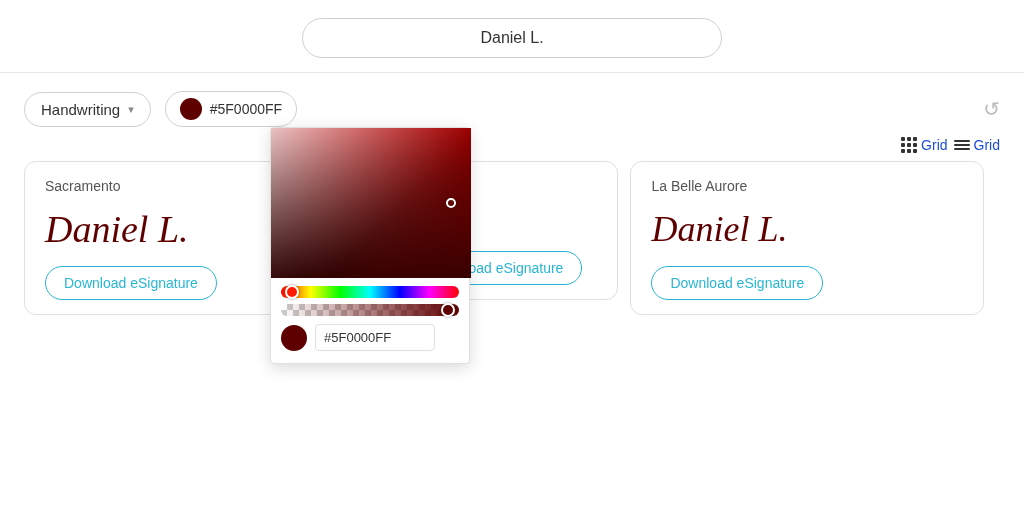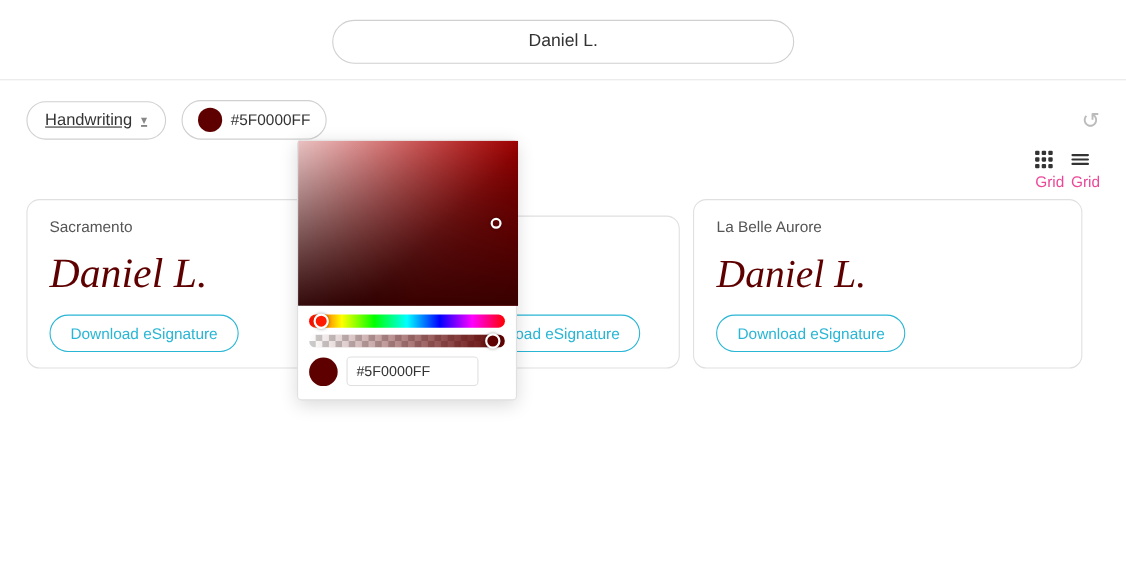--- a/index.html
+++ b/index.html
@@ -50,21 +50,20 @@
       display: flex;
       align-items: center;
       gap: 8px;
       border: 1.5px solid #d0d0d0;
       border-radius: 30px;
       padding: 8px 16px;
       background: #fff;
       font-size: 15px;
       color: #333;
       cursor: pointer;
-      text-decoration: underline;
     }
     .dropdown-btn .chevron {
       font-size: 11px;
       color: #888;
     }
 
     .color-btn {
       display: flex;
       align-items: center;
       gap: 8px;
@@ -222,28 +221,27 @@
     
     .view-toggle-row {
       display: flex;
       justify-content: flex-end;
       align-items: center;
       padding: 10px 24px 8px;
       gap: 6px;
     }
     .view-btn {
       display: flex;
-      align-items: flex-start;
+      align-items: flex-end;
       gap: 4px;
       background: none;
       border: none;
       cursor: pointer;
       font-size: 14px;
-      color: #ec4899;
-      flex-direction: column;
+      color: #1d4ed8;
     }
     .view-btn .icon-grid {
       display: grid;
       grid-template-columns: 1fr 1fr 1fr;
       gap: 2px;
       width: 16px;
       height: 16px;
     }
     .view-btn .icon-grid span {
       background: #333;
@@ -261,21 +259,21 @@
       height: 2px;
       background: #333;
       border-radius: 1px;
     }
 
     
     .cards-row {
       display: flex;
       gap: 0;
       padding: 0 24px;
-      align-items: flex-end;
+      align-items: flex-start;
     }
 
     .sig-card {
       flex: 1;
       border: 1.5px solid #e0e0e0;
       border-radius: 12px;
       padding: 16px 20px 14px;
       display: flex;
       flex-direction: column;
       align-items: flex-start;

